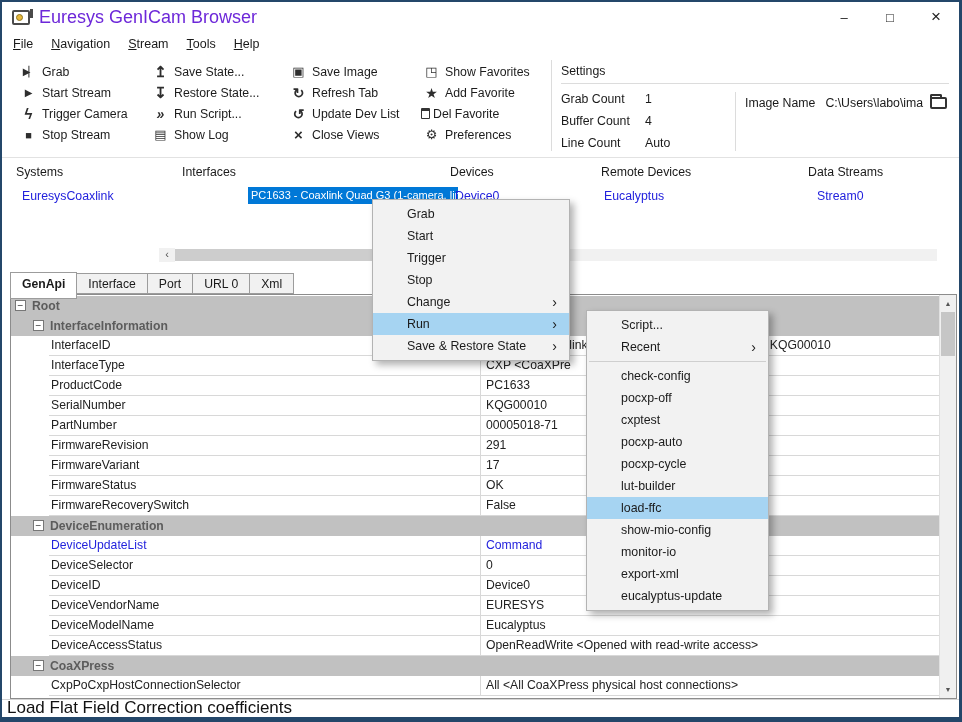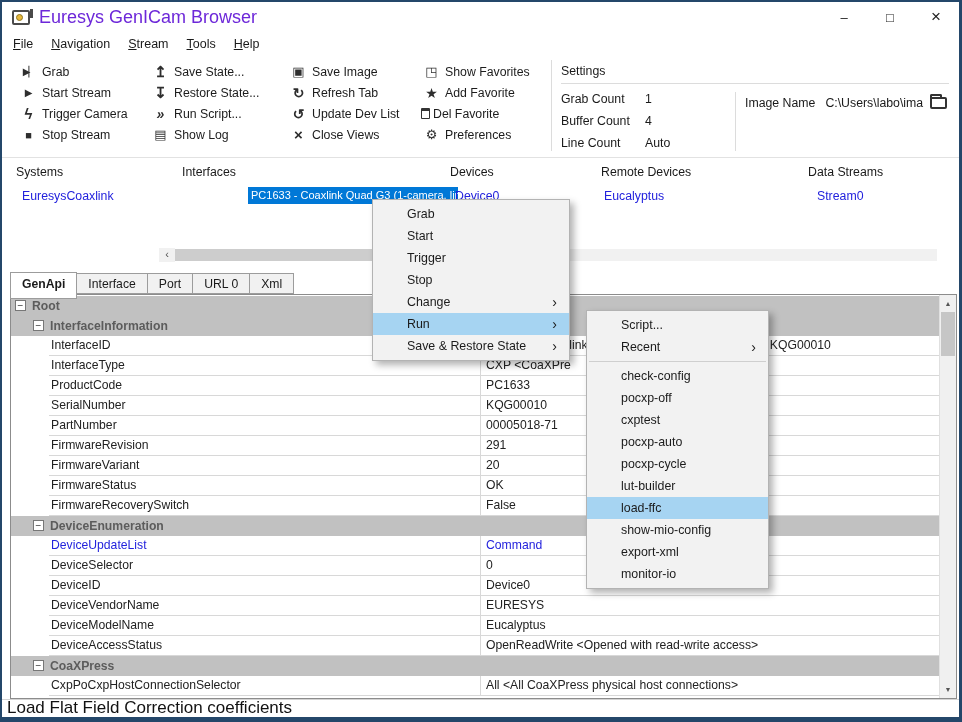--- a/index.html
+++ b/index.html
@@ -286,21 +286,21 @@
           <div class="row-inner">
             <span class="vdiv"></span>
             <span class="lbl">FirmwareRevision</span>
             <span class="val">291</span>
           </div>
         </div>
         <div class="row prop">
           <div class="row-inner">
             <span class="vdiv"></span>
             <span class="lbl">FirmwareVariant</span>
-            <span class="val">20</span>
+            <span class="val">17</span>
           </div>
         </div>
         <div class="row prop">
           <div class="row-inner">
             <span class="vdiv"></span>
             <span class="lbl">FirmwareStatus</span>
             <span class="val">OK</span>
           </div>
         </div>
         <div class="row prop">
@@ -389,21 +389,22 @@
       <div class="citem">Recent<span class="arr">›</span></div>
       <div class="sep"></div>
       <div class="citem">check-config</div>
       <div class="citem">pocxp-off</div>
       <div class="citem">cxptest</div>
       <div class="citem">pocxp-auto</div>
       <div class="citem">pocxp-cycle</div>
       <div class="citem">lut-builder</div>
       <div class="citem hl">load-ffc</div>
       <div class="citem">show-mio-config</div>
+      <div class="citem">monitor-io</div>
       <div class="citem">export-xml</div>
-      <div class="citem">monitor-io</div>
+      <div class="citem">eucalyptus-update</div>
     </div>
 
   <div class="statusbar">
     <span>Load Flat Field Correction coefficients</span>
   </div>
 
 </div>
 
 </body></html>

